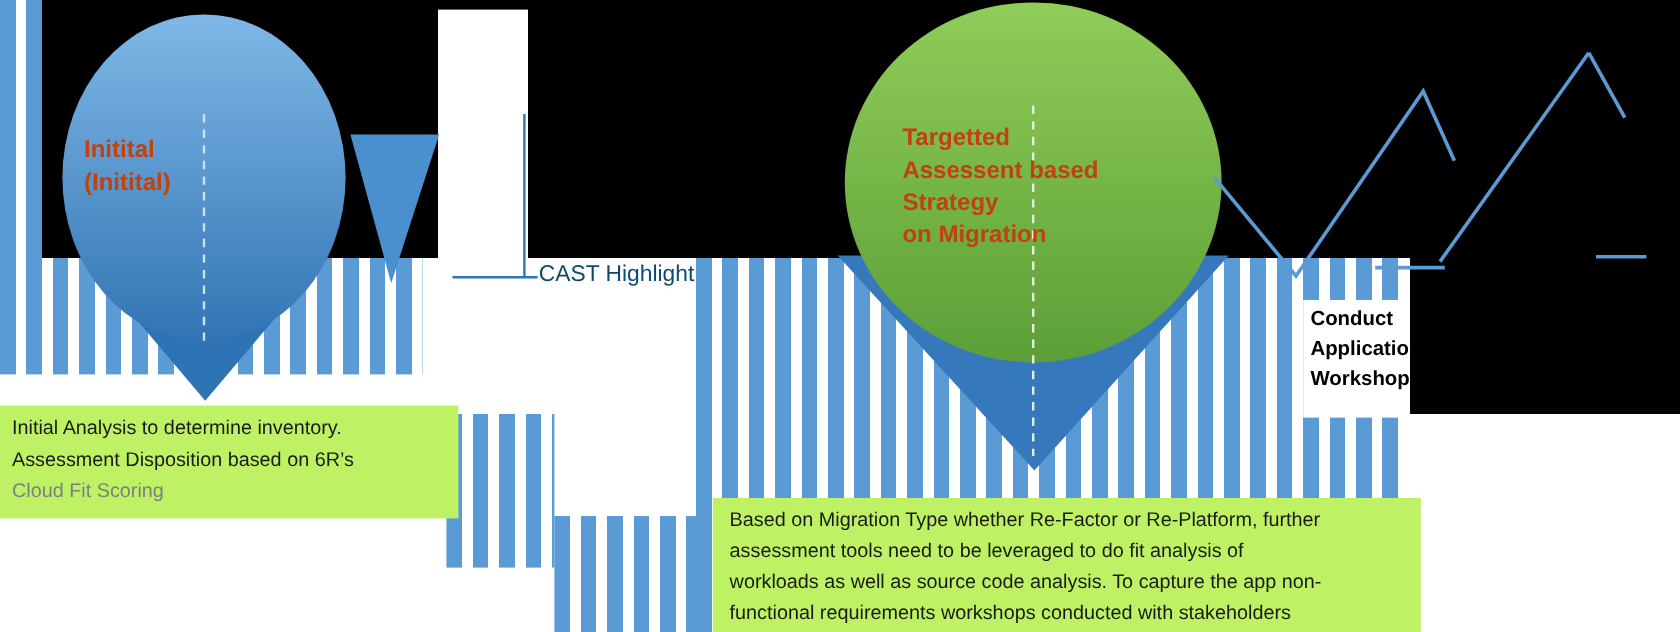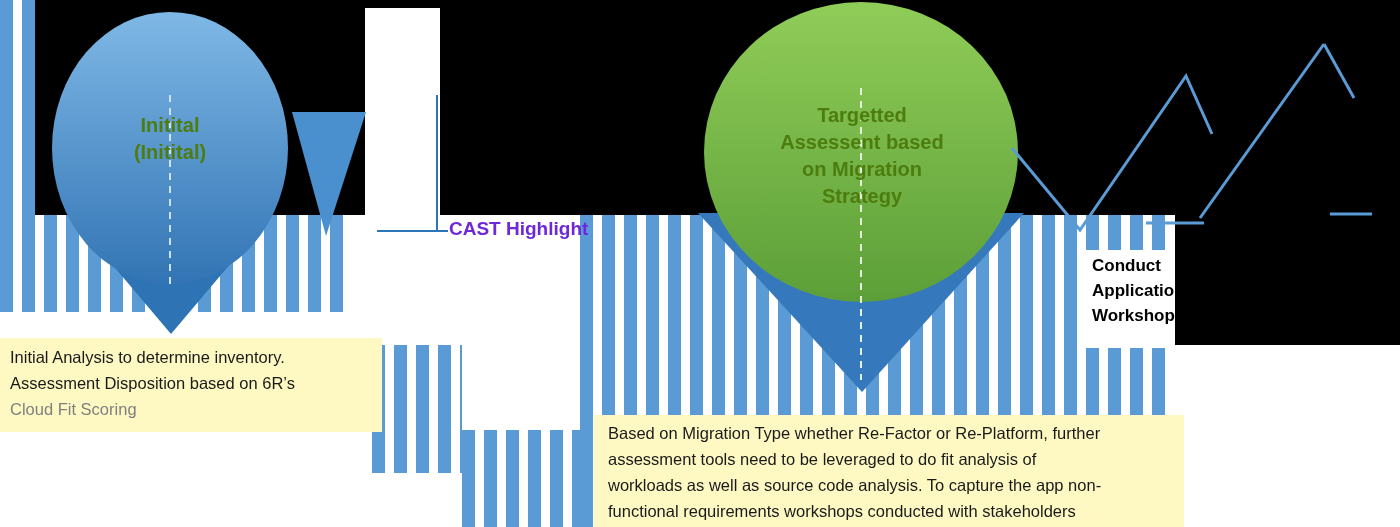--- a/index.html
+++ b/index.html
@@ -19,41 +19,41 @@
 
   
   .blackblock { position:absolute; background:#000; z-index:3; }
   .black-topbar { left:365px; top:0; width:75px;  height:8px; }
   .black-left   { left:35px;  top:0; width:330px; height:215px; }
   .black-mid1   { left:440px; top:0; width:140px; height:215px; }
   .black-mid2   { left:580px; top:0; width:595px; height:215px; }
   .black-right  { left:1175px;top:0; width:225px; height:345px; }
 
   
-  .notebox { position:absolute; background:#fef9c3; z-index:2; color:#1a1a1a; }
+  .notebox { position:absolute; background:#bef264; z-index:2; color:#1a1a1a; }
   .note-initial   { left:0;    top:338px; width:372px; height:88px;  padding:6px 0 0 10px; font-size:16.5px; line-height:26px; }
   .note-migration { left:594px; top:415px; width:576px; height:108px; padding:5px 0 0 14px; font-size:16.5px; line-height:26px; }
   .note-line { white-space:nowrap; }
   .gray { color:var(--gray,#7F7F7F); }
 
   .workshop-box {
     position:absolute; left:1086px; top:250px; width:164px; height:95px;
     background:#ffffff; z-index:2; padding:3px 0 0 6px;
     font-size:17px; font-weight:bold; line-height:25px; color:#000;
   }
   .workshop-box .wrap { width:104px; }
 
   
   .cast-label {
     position:absolute; left:449px; top:218px; z-index:6;
-    font-size:19px; font-weight:700; color:#6d28d9;text-align:right;
+    font-size:19px; font-weight:400; color:#0c4a6e;text-align:right;
   }
   .pin-label {
-    position:absolute; z-index:5; color:#4d7c0f; font-weight:bold;
-    font-size:20px; line-height:27px; text-align:center;
+    position:absolute; z-index:5; color:#c2410c; font-weight:bold;
+    font-size:20px; line-height:27px; 
   }
   .pin-label-initial  { left:70px;  top:112px; width:200px; }
   .pin-label-targeted { left:752px; top:102px; width:220px; }
 
   .shape-overlay { position:absolute; left:0; top:0; z-index:4; pointer-events:none; }
 </style>
 </head>
 <body>
 
 <div class="canvas">
@@ -121,19 +121,19 @@
   </svg>
 
   <div class="pin-label pin-label-initial">
     <div>Initital</div>
     <div>(Initital)</div>
   </div>
 
   <div class="pin-label pin-label-targeted">
     <div>Targetted</div>
     <div>Assessent based</div>
+    <div>Strategy</div>
     <div>on Migration</div>
-    <div>Strategy</div>
   </div>
 
   <div class="cast-label">CAST Highlight</div>
 
 </div>
 
 </body></html>

